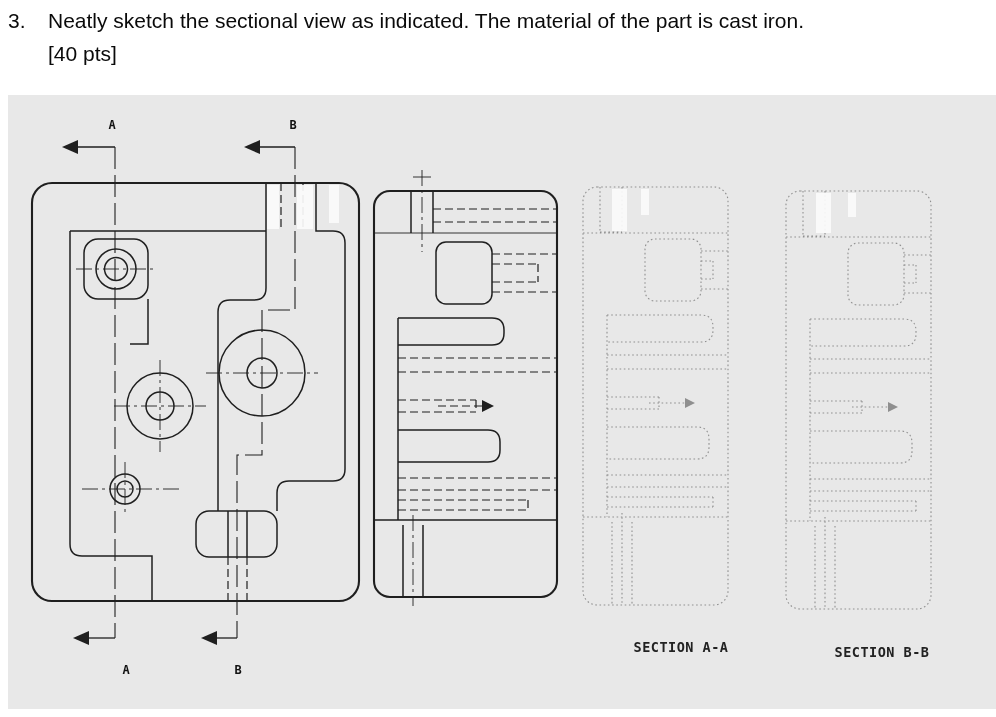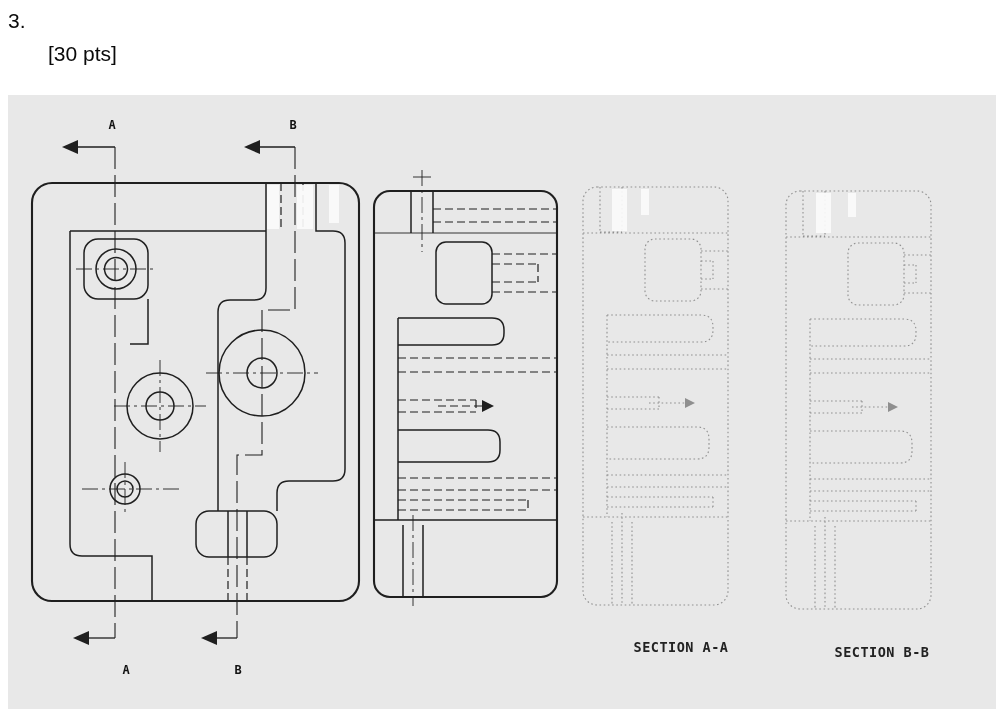--- a/index.html
+++ b/index.html
@@ -40,22 +40,22 @@
   .lbl{font:700 12px "DejaVu Sans Mono",monospace;fill:#111;}
   .cap{font:700 13.5px "DejaVu Sans Mono",monospace;fill:#222;letter-spacing:0.5px;}
   .wb{fill:rgba(250,250,250,0.93);}
 </style>
 </head>
 <body>
 
 <div class="question">
   <span class="qnum">3.</span>
   <span class="qtext">
-    <br>
-    <span>[30 pts]</span>
+    <span>Neatly sketch the sectional view as indicated. The material of the part is cast iron.</span><br>
+    <span>[40 pts]</span>
   </span>
 </div>
 
 <div class="canvas">
 <svg width="988" height="614" viewBox="8 95 988 614" xmlns="http://www.w3.org/2000/svg" xmlns:xlink="http://www.w3.org/1999/xlink">
 
   <defs>
 
     <g id="tmpl">
       <rect class="dot" x="0" y="0" width="145" height="418" rx="14"></rect>

